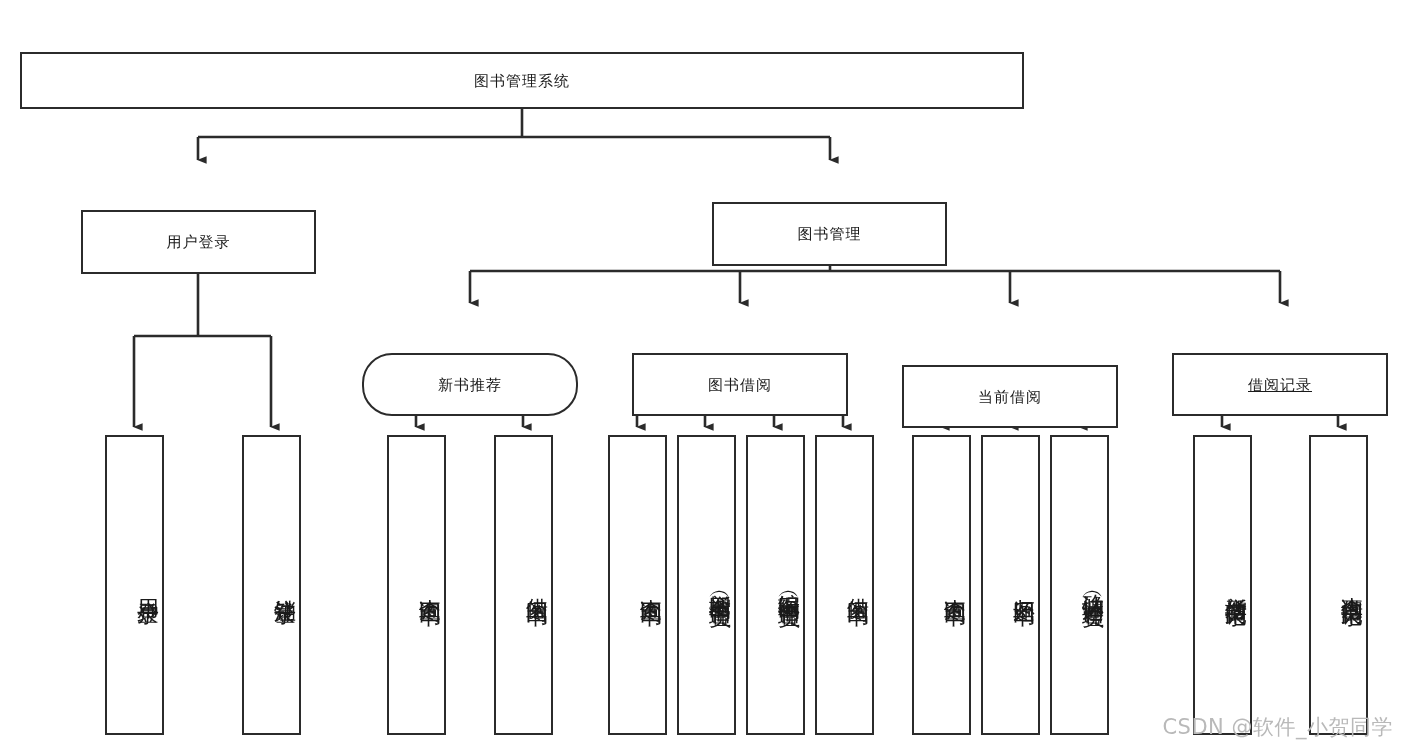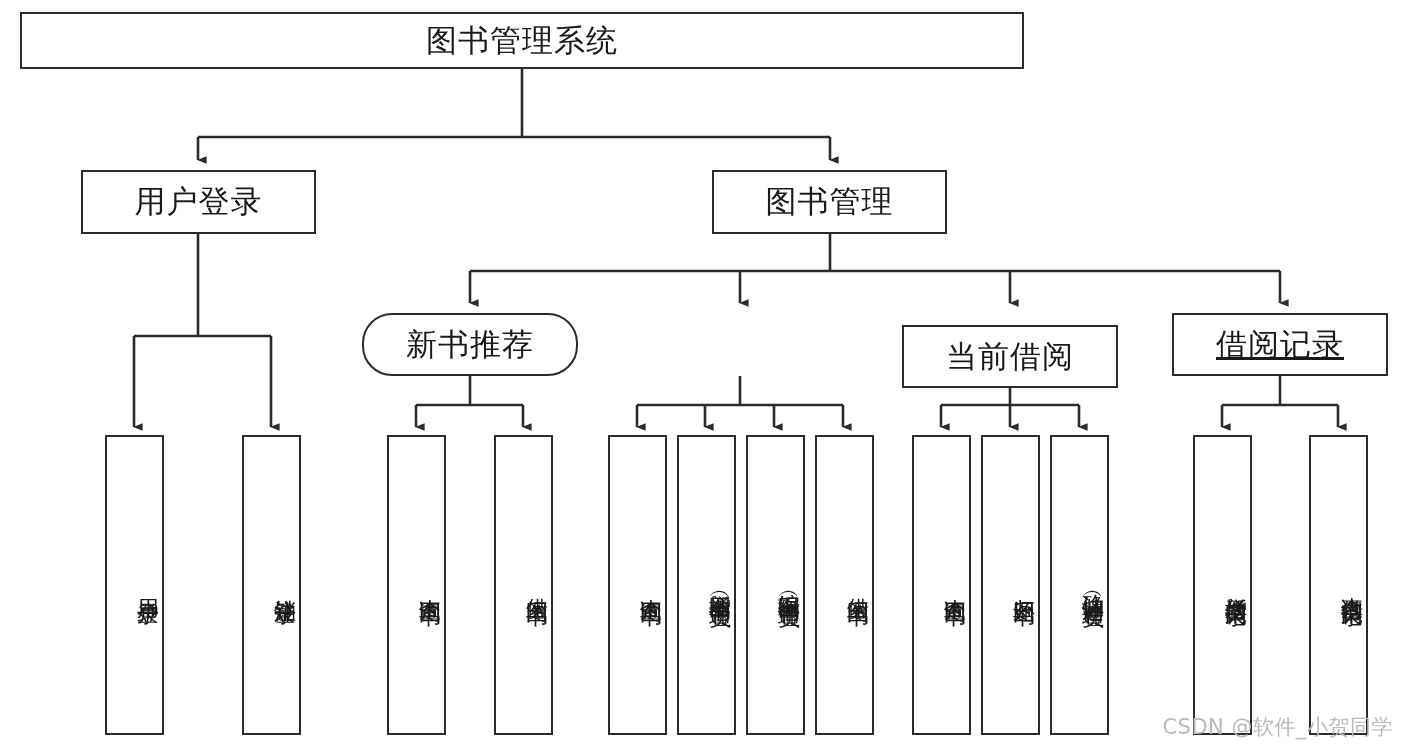--- a/index.html
+++ b/index.html
@@ -29,23 +29,24 @@
     position: absolute;
     box-sizing: border-box;
     background: #ffffff;
     border: 2px solid #2b2b2b;
     display: flex;
     align-items: center;
     justify-content: center;
     color: #1a1a1a;
   }
   .node.horiz {
-    font-size: 31px;
+    font-size: 15px;
     letter-spacing: 1px;
     line-height: 1.2;
+    margin-top: 40px;
   }
   .node.vert {
     writing-mode: vertical-rl;
     text-orientation: upright;
     font-size: 22px;
     line-height: 1.25;
     letter-spacing: 2px;
     padding: 6px 0;
     align-items: flex-start;
     justify-content: center;
@@ -122,26 +123,29 @@
     </g>
   </svg>
 
   <div class="node horiz" style="left:20px; top:12px; width:1004px; height:57px;">
     <span>图书管理系统</span>
   </div>
 
   <div class="node horiz" style="left:81px; top:170px; width:235px; height:64px;">
     <span>用户登录</span>
   </div>
-  <div class="node horiz" style="left:712px; top:170px; width:235px; height:64px;">
+  <div class="node horiz" style="left:712px; top:162px; width:235px; height:64px;">
     <span>图书管理</span>
   </div>
 
   <div class="node horiz" style="left:362px; top:313px; width:216px; height:63px;border-radius:30px;">
     <span>新书推荐</span>
+  </div>
+  <div class="node horiz" style="left:632px; top:313px; width:216px; height:63px;">
+    <span>图书借阅</span>
   </div>
   <div class="node horiz" style="left:902px; top:325px; width:216px; height:63px;">
     <span>当前借阅</span>
   </div>
   <div class="node horiz" style="left:1172px; top:313px; width:216px; height:63px;text-decoration:underline;">
     <span>借阅记录</span>
   </div>
 
   <div class="node vert" style="left:105px; top:435px; width:59px; height:300px;">
     <span class="vtext">用户登录</span>

